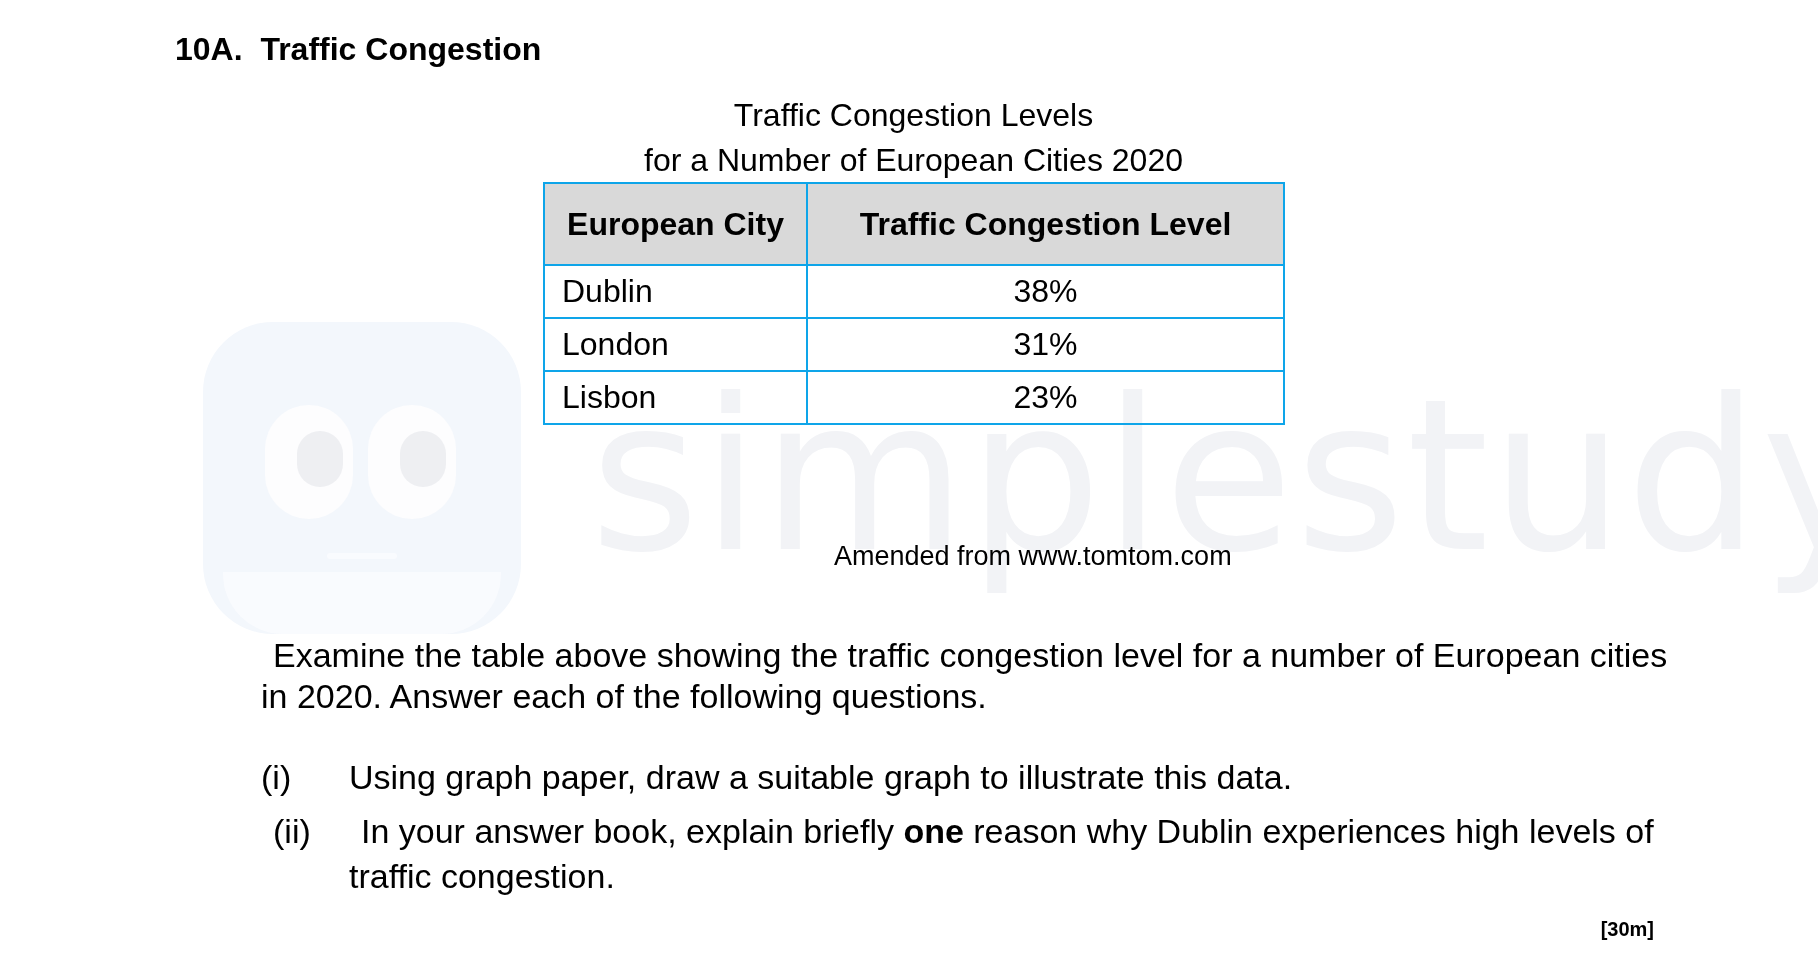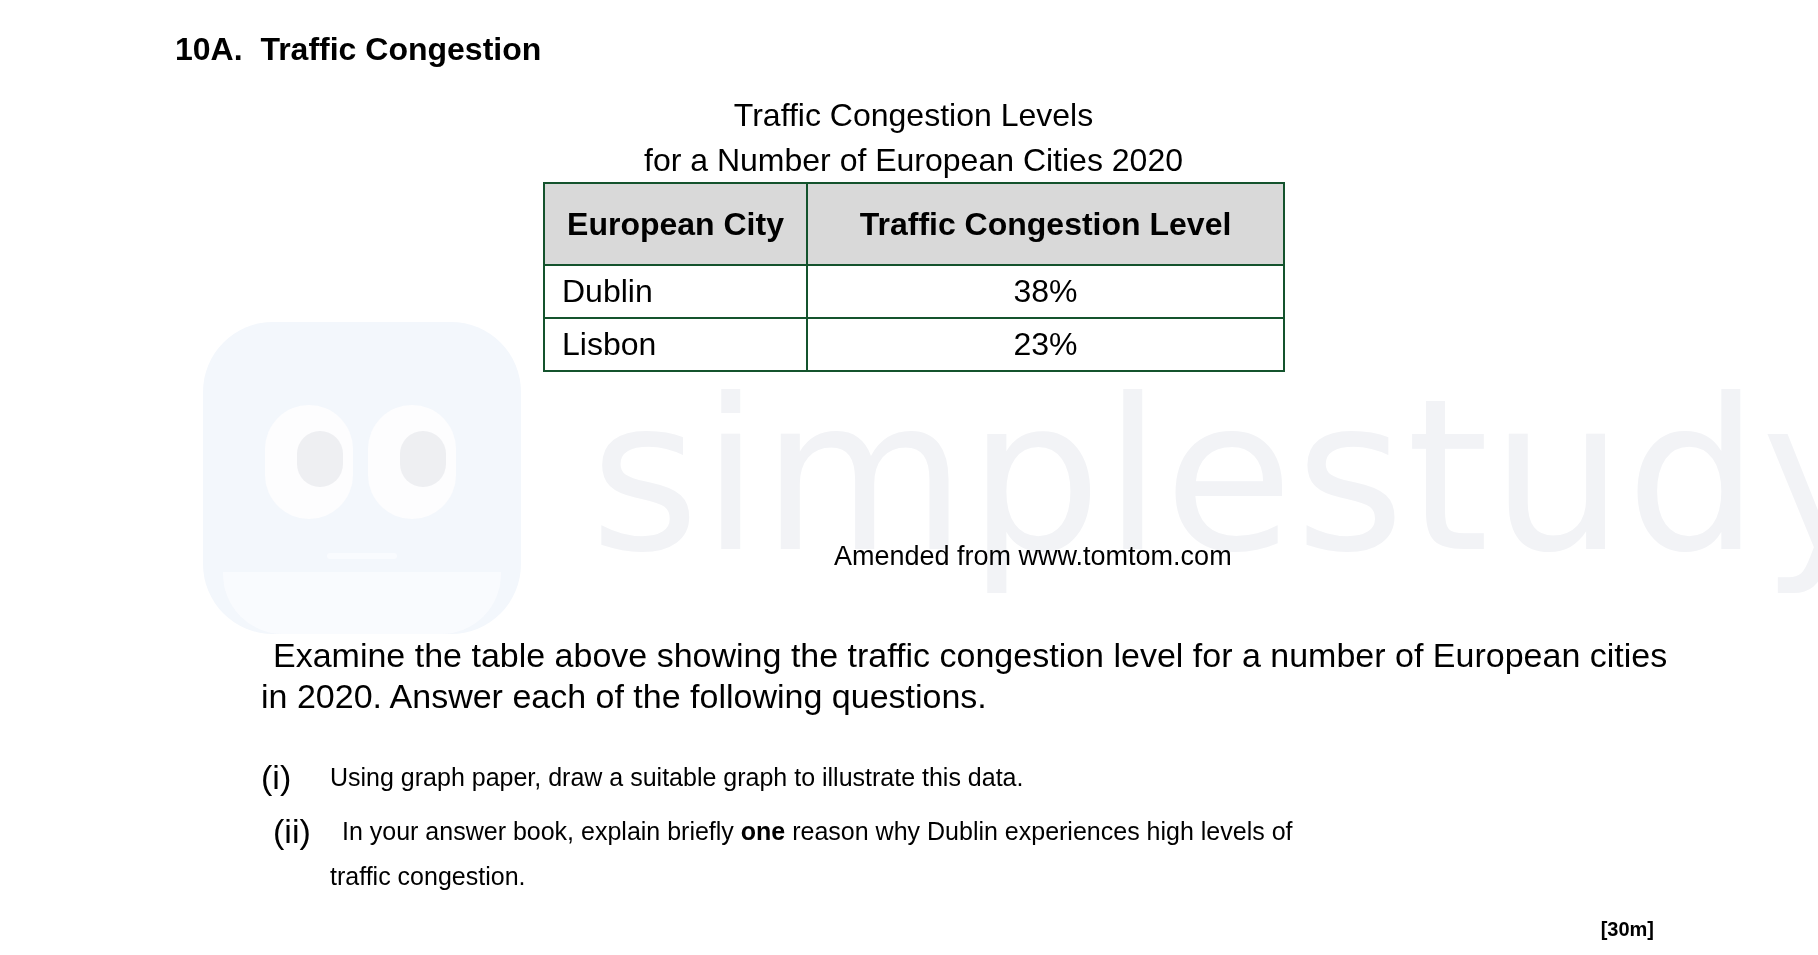--- a/index.html
+++ b/index.html
@@ -83,21 +83,21 @@
     .caption.l1 { top: 95px; }
     .caption.l2 { top: 140px; }
 
     table.data {
       left: 543px; top: 182px;
       width: 742px;
       border-collapse: collapse;
       font-size: 32px;
     }
     table.data th, table.data td {
-      border: 2px solid #14532d;
+      border: 2px solid #0ea5e9;
       padding: 0;
     }
     table.data th {
       background: #d9d9d9;
       font-weight: bold;
       height: 80px;
       text-align: center;
     }
     table.data td {
       height: 51px;
@@ -122,22 +122,22 @@
     }
     .para.l1 { top: 632px; margin-left: 12px; }
     .para.l2 { top: 673px; }
 
     .qnum {
       left: 261px;
       font-size: 34px;
       line-height: 46px;
     }
     .qtext {
-      left: 330px;
-      font-size: 25px;
+      left: 349px;
+      font-size: 34px;
       line-height: 46px;
       white-space: nowrap;
     }
     .row-i { top: 754px; }
     .row-ii { top: 808px; margin-left: 12px; }
     .row-ii-b { top: 853px; }
 
     .marks {
       right: 164px; top: 907px;
       font-size: 20px;
@@ -171,20 +171,24 @@
       <th class="c1">European City</th>
       <th>Traffic Congestion Level</th>
     </tr>
   </thead>
   <tbody>
     <tr>
       <td class="city">Dublin</td>
       <td class="val">38%</td>
     </tr>
     <tr>
+      <td class="city">London</td>
+      <td class="val">31%</td>
+    </tr>
+    <tr>
       <td class="city">Lisbon</td>
       <td class="val">23%</td>
     </tr>
   </tbody>
 </table>
 
 <div class="abs source">Amended from www.tomtom.com</div>
 
 <div class="abs para l1">Examine the table above showing the traffic congestion level for a number of European cities</div>
 <div class="abs para l2">in 2020.  Answer each of the following questions.</div>

